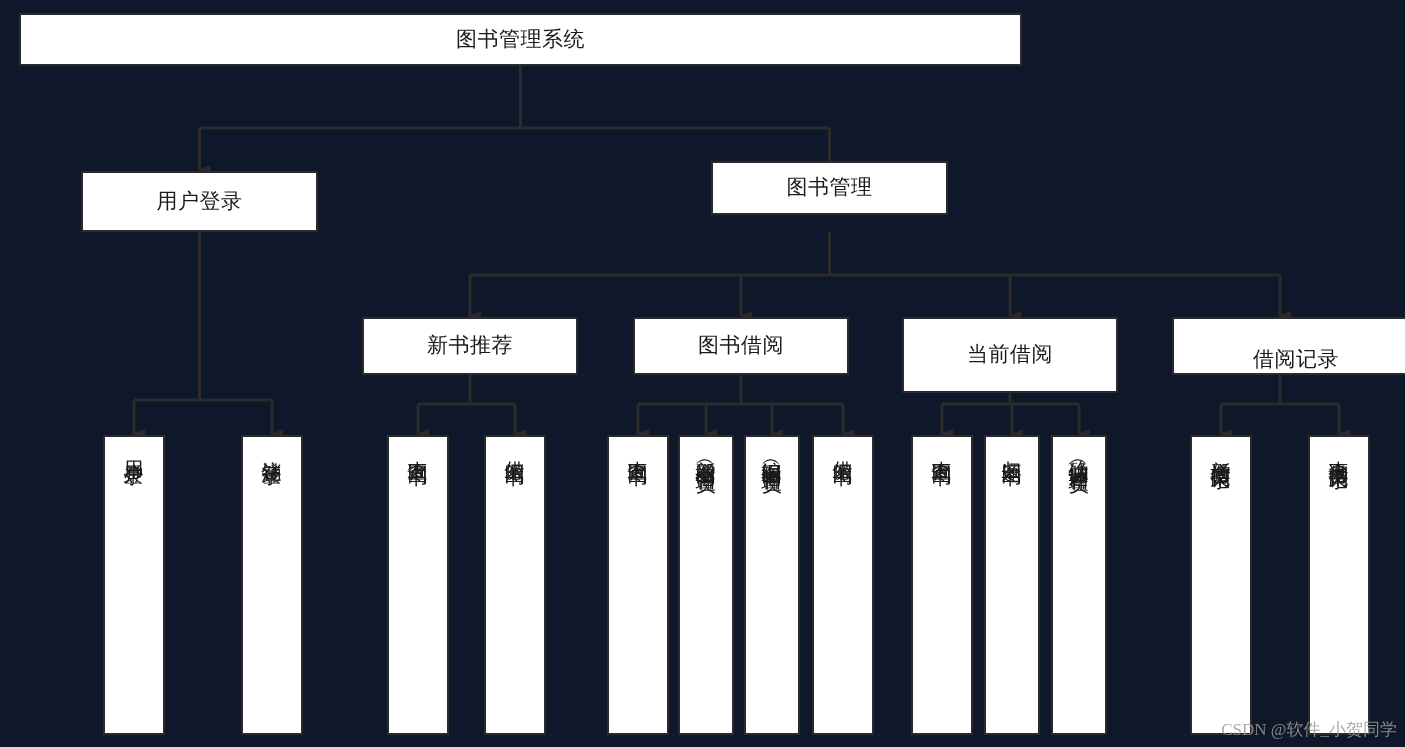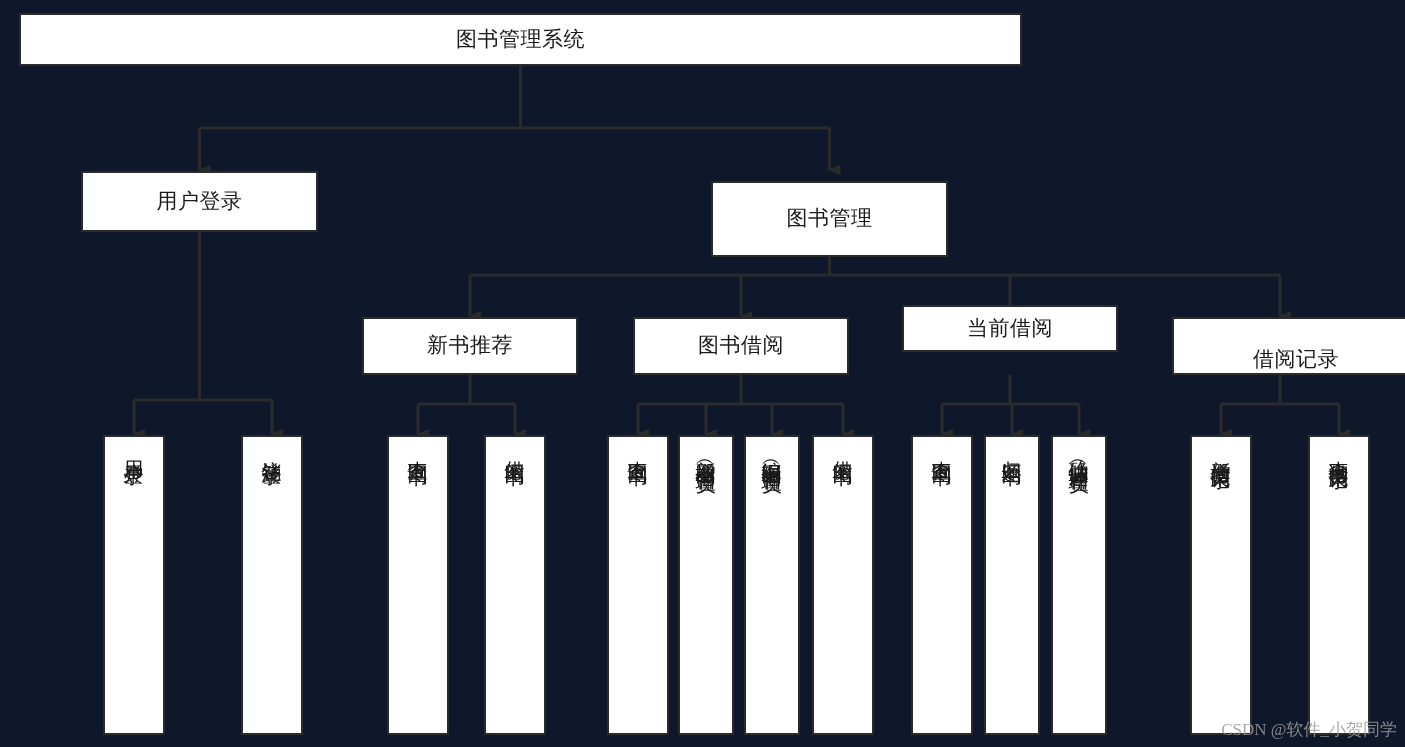--- a/index.html
+++ b/index.html
@@ -117,30 +117,30 @@
       </g>
   </svg>
 
   <div id="nodes-layer">
       <div class="node" style="left: 19px; top: 13px; width: 1003px; height: 53px;">
         <span class="node-label">图书管理系统</span>
       </div>
       <div class="node" style="left: 81px; top: 171px; width: 237px; height: 61px;">
         <span class="node-label">用户登录</span>
       </div>
-      <div class="node" style="left: 711px; top: 181px; width: 237px; height: 76px;">
+      <div class="node" style="left: 711px; top: 161px; width: 237px; height: 54px;">
         <span class="node-label">图书管理</span>
       </div>
       <div class="node" style="left: 362px; top: 317px; width: 216px; height: 58px;">
         <span class="node-label">新书推荐</span>
       </div>
       <div class="node" style="left: 633px; top: 317px; width: 216px; height: 58px; justify-content: center;">
         <span class="node-label">图书借阅</span>
       </div>
-      <div class="node" style="left: 902px; top: 305px; width: 216px; height: 47px;">
+      <div class="node" style="left: 902px; top: 317px; width: 216px; height: 76px;">
         <span class="node-label">当前借阅</span>
       </div>
       <div class="node" style="left: 1172px; top: 317px; width: 248px; height: 58px; align-items: flex-end;">
         <span class="node-label">借阅记录</span>
       </div>
       <div class="node vertical" style="left: 103px; top: 435px; width: 62px; height: 300px;">
         <span class="node-label">用户登录</span>
       </div>
       <div class="node vertical" style="left: 241px; top: 435px; width: 62px; height: 300px;">
         <span class="node-label">注销登录</span>

